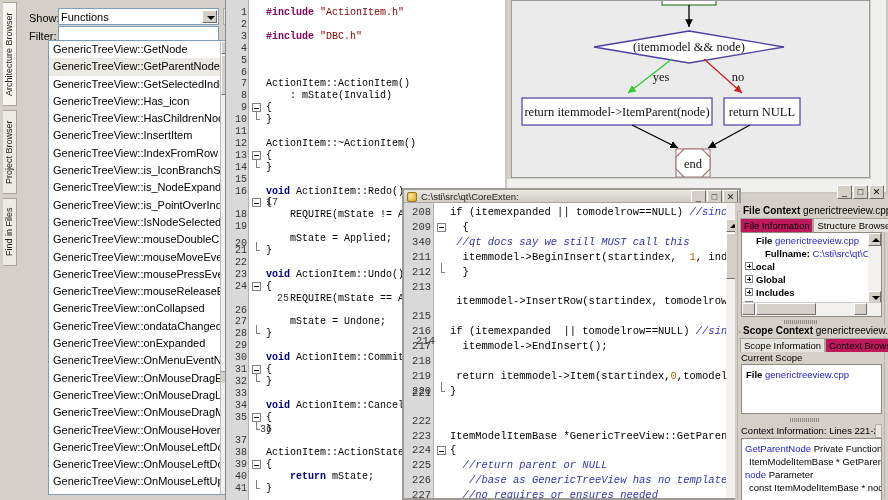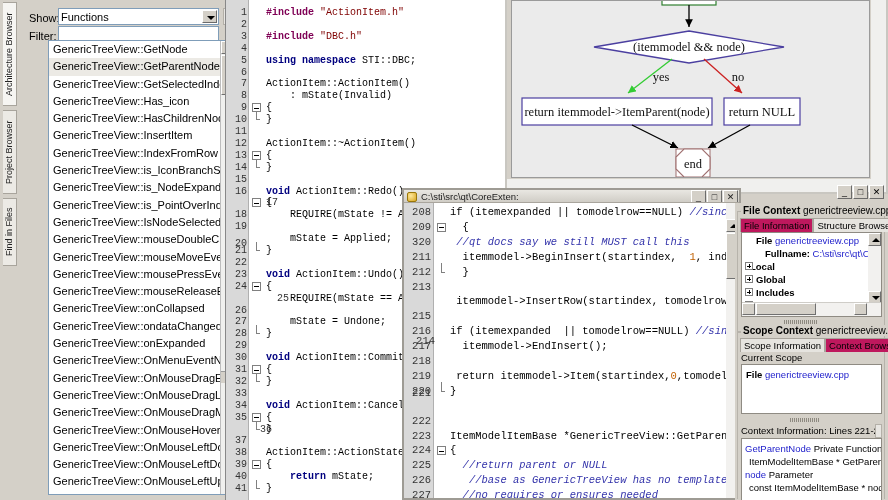--- a/index.html
+++ b/index.html
@@ -208,21 +208,20 @@
   <div id="ed1-lines" style="position:absolute;left:0;top:0;right:0;bottom:0;">
       <div class="ln" style="top: 7px; left: 0px;">1</div>
       <div class="codeline" style="top: 7px; left: 40px;"><span class="pre">#include </span><span class="str">"ActionItem.h"</span></div>
       <div class="ln" style="top: 18.9px; left: 0px;">2</div>
       <div class="codeline" style="top: 18.9px; left: 40px;"></div>
       <div class="ln" style="top: 30.8px; left: 0px;">3</div>
       <div class="codeline" style="top: 30.8px; left: 40px;"><span class="pre">#include </span><span class="str">"DBC.h"</span></div>
       <div class="ln" style="top: 42.7px; left: 0px;">4</div>
       <div class="codeline" style="top: 42.7px; left: 40px;"></div>
       <div class="ln" style="top: 54.6px; left: 0px;">5</div>
-      <div class="codeline" style="top: 54.6px; left: 40px;"><span class="k">using namespace </span><span class="pl">STI::DBC;</span></div>
       <div class="ln" style="top: 66.5px; left: 0px;">6</div>
       <div class="codeline" style="top: 66.5px; left: 40px;"></div>
       <div class="ln" style="top: 78.4px; left: 0px;">7</div>
       <div class="codeline" style="top: 78.4px; left: 40px;"><span class="pl">ActionItem::ActionItem()</span></div>
       <div class="ln" style="top: 90.3px; left: 0px;">8</div>
       <div class="codeline" style="top: 90.3px; left: 40px;"><span class="pl">    : mState(Invalid)</span></div>
       <div class="ln" style="top: 102.2px; left: 0px;">9</div>
       <div class="foldbox" style="left: 26px; top: 103.2px;"></div>
       <div class="codeline" style="top: 102.2px; left: 40px;"><span class="pl">{</span></div>
       <div class="ln" style="top: 114.1px; left: 0px;">10</div>
@@ -375,21 +374,21 @@
   </div>
   <div id="coreclient">
     <div id="ed2-gutter"></div>
     <div id="ed2-fold"></div>
     <div id="ed2-lines" style="position:absolute;left:0;top:0;right:0;bottom:0;">
         <div class="ln2" style="top: 2px; left: 0px;">208</div>
         <div class="codeline2" style="top: 2px; left: 46px;"><span class="pl">if (itemexpanded || tomodelrow==NULL) </span><span class="cmt2">//since its</span></div>
         <div class="ln2" style="top: 16.9px; left: 0px;">209</div>
         <div class="foldbox" style="left: 33px; top: 19.9px;"></div>
         <div class="codeline2" style="top: 16.9px; left: 46px;"><span class="pl">  {</span></div>
-        <div class="ln2" style="top: 31.8px; left: 0px;">320</div>
+        <div class="ln2" style="top: 31.8px; left: 0px;">340</div>
         <div class="codeline2" style="top: 31.8px; left: 46px;"><span class="pl"> </span><span class="cmt2">//qt docs say we still MUST call this</span></div>
         <div class="ln2" style="top: 46.7px; left: 0px;">211</div>
         <div class="codeline2" style="top: 46.7px; left: 46px;"><span class="pl">  itemmodel-&gt;BeginInsert(startindex,  </span><span class="num">1</span><span class="pl">, index);</span></div>
         <div class="ln2" style="top: 61.6px; left: 0px;">212</div>
         <div class="foldtail" style="left: 37px; top: 59.6px; height: 9px;"></div>
         <div class="foldend" style="left: 37px; top: 68.6px; width: 4px;"></div>
         <div class="codeline2" style="top: 61.6px; left: 46px;"><span class="pl">  }</span></div>
         <div class="ln2" style="top: 76.5px; left: 0px;">213</div>
         <div class="codeline2" style="top: 76.5px; left: 46px;"></div>
         <div class="ln2" style="top: 91.4px; left: 4px; margin-top: 40px;">214</div>

